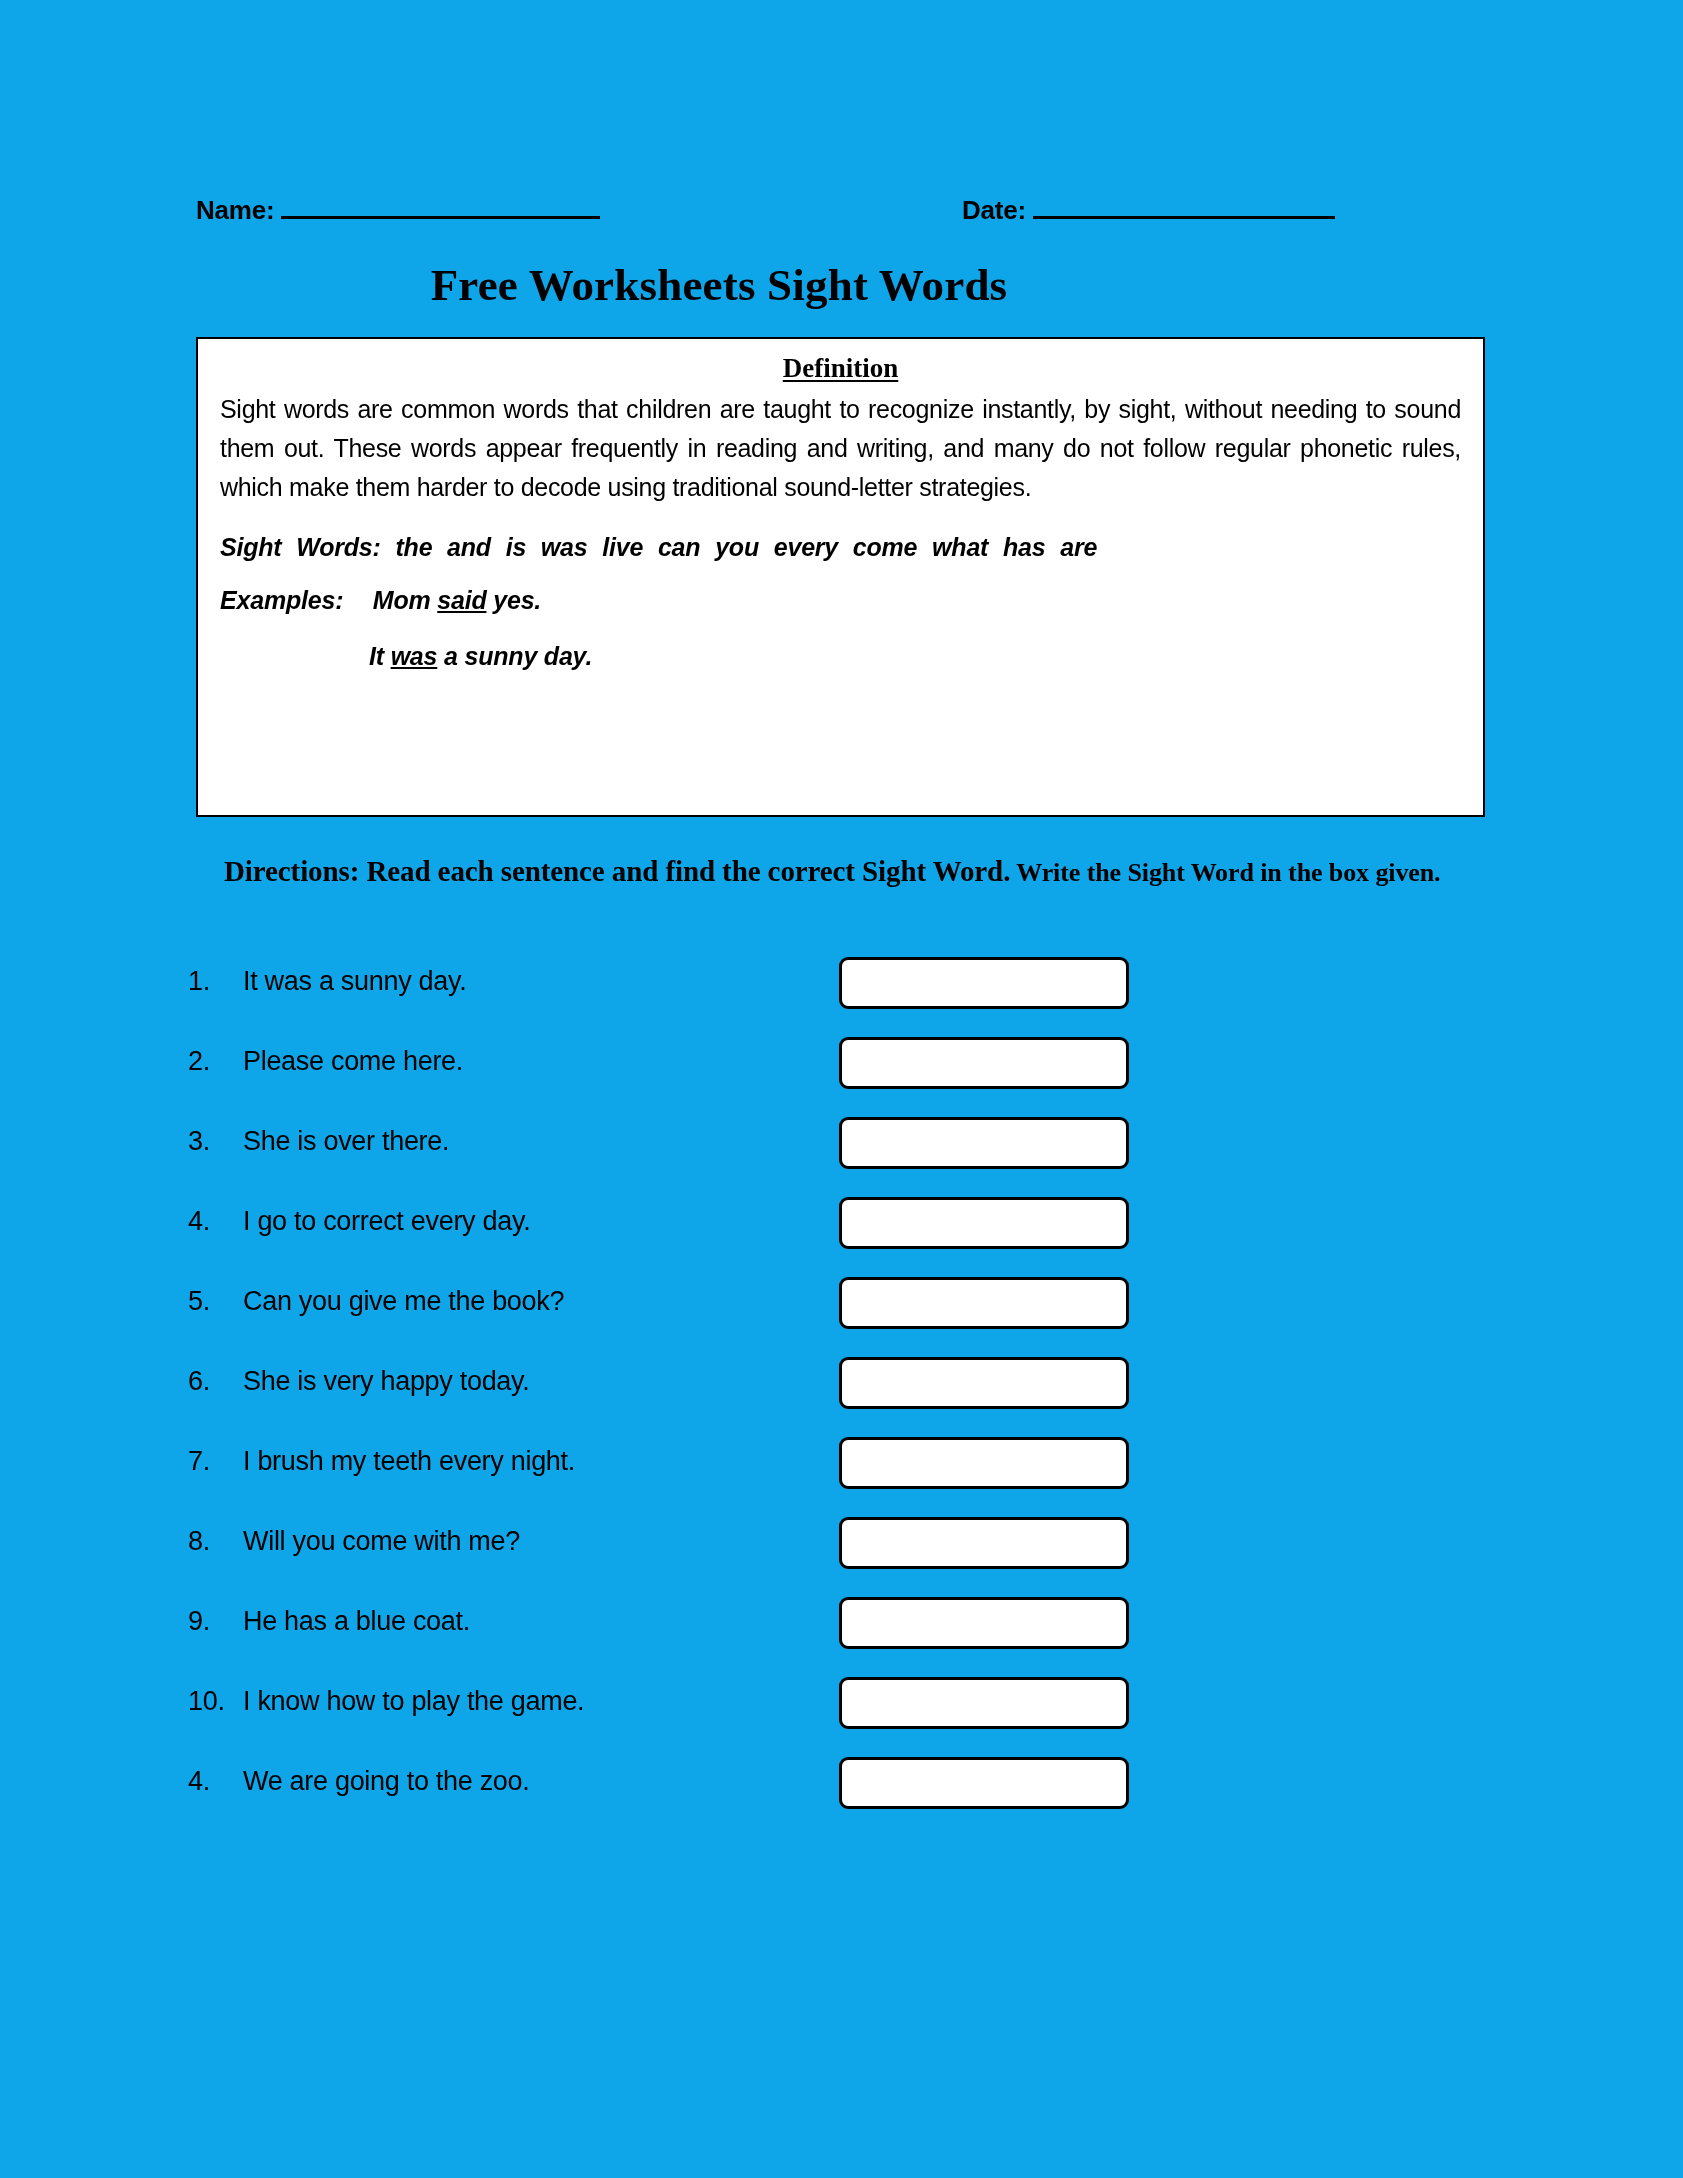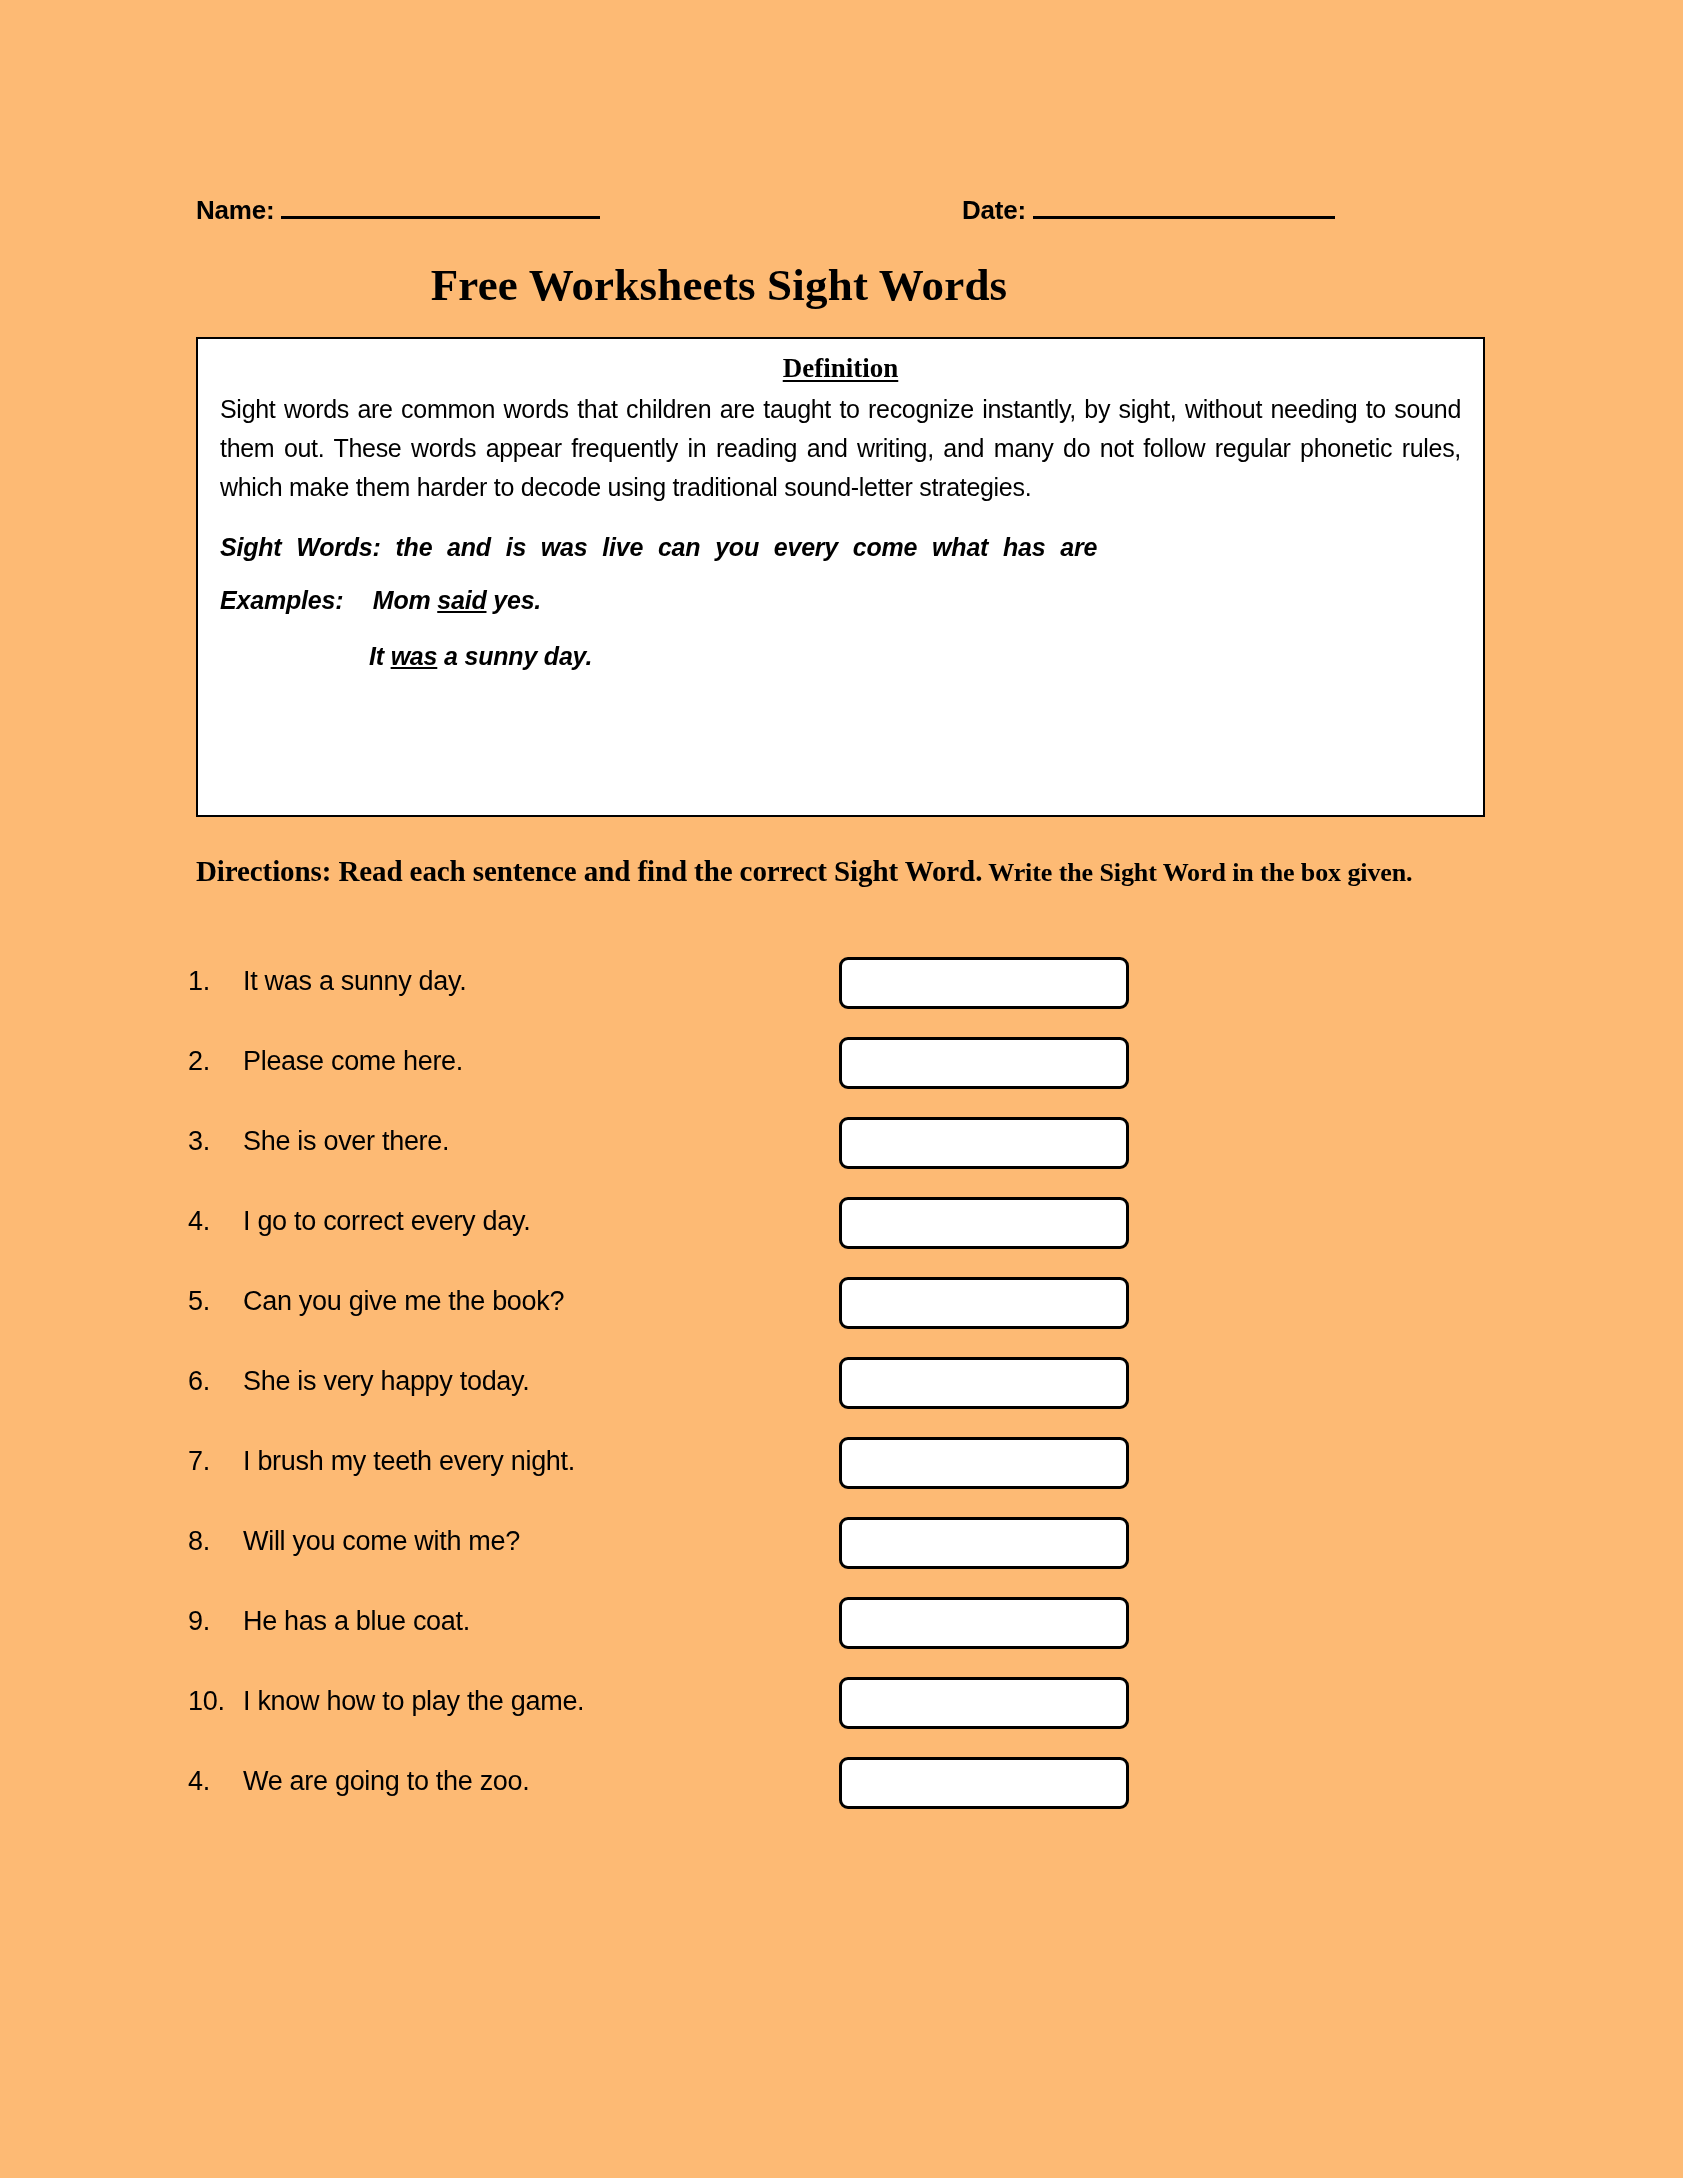--- a/index.html
+++ b/index.html
@@ -13,21 +13,21 @@
     font-family: "Liberation Sans", sans-serif;
     color: #000000;
     position: relative;
     overflow: hidden;
   }
   .page {
     position: absolute;
     left: 0; top: 0;
     width: 1683px;
     height: 2178px;
-    background: #fdba74;
+    background: #0ea5e9;
   }
 
   
   .namedate-row {
     position: absolute;
     left: 196px;
     top: 194px;
     width: 1291px;
     height: 40px;
   }
@@ -134,21 +134,21 @@
   .directions {
     position: absolute;
     left: 196px;
     top: 853px;
     width: 1277px;
     font-family: "Liberation Serif", serif;
     font-weight: bold;
     line-height: 36px;
     letter-spacing: -0.1px;
   }
-  .dir-lead { font-size: 29px; }
+  .dir-lead { font-size: 29px; margin-left: 28px; }
   .dir-tail { font-size: 26px; }
 
   
   .qlist {
     position: absolute;
     left: 188px;
     top: 950px;
     width: 1307px;
   }
   .qrow {

